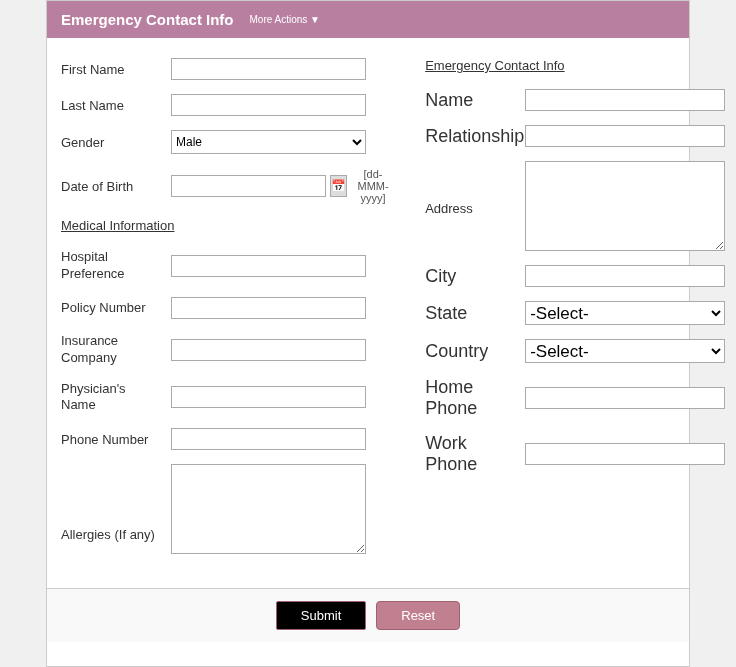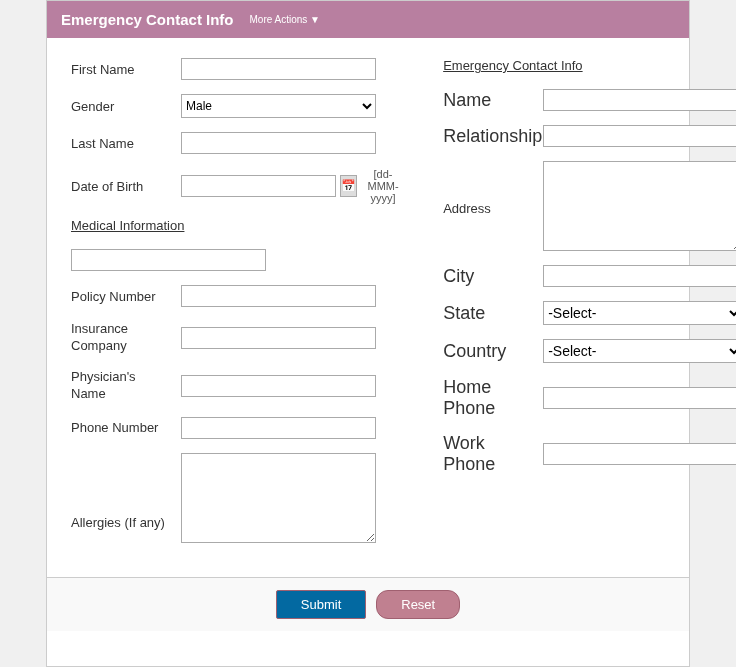--- a/index.html
+++ b/index.html
@@ -42,23 +42,23 @@
     .more-actions {
       color: #fff;
       font-size: 10px;
       cursor: pointer;
       background: none;
       border: none;
       font-family: Arial, sans-serif;
     }
 
     .form-body {
-      padding: 20px 24px;
-      display: flex;
-      gap: 12px;
+      padding: 20px 14px;
+      display: flex;
+      gap: 4px;
     }
 
     .left-col {
       flex: 1;
       padding-right: 20px;
     }
 
     .right-col {
       flex: 1;
       padding-left: 10px;
@@ -173,21 +173,21 @@
       height: 22px;
       border: 1px solid #aaa;
       padding: 2px 4px;
       font-size: 12px;
     }
 
     .right-select {
       width: 200px;
       height: 24px;
       border: 1px solid #aaa;
-      font-size: 14px;
+      font-size: 17px;
       background: #fff;
     }
 
     .right-textarea {
       width: 200px;
       height: 90px;
       border: 1px solid #aaa;
       padding: 4px;
       font-size: 12px;
       resize: vertical;
@@ -213,37 +213,37 @@
     .footer {
       border-top: 1px solid #ccc;
       padding: 12px;
       display: flex;
       justify-content: center;
       gap: 10px;
       background: #f9f9f9;
     }
 
     .btn-submit {
-      background: #0369a1;
+      background: #000000;
       color: #fff;
       border: 1px solid #a06070;
       padding: 6px 24px;
       font-size: 13px;
       cursor: pointer;
       border-radius: 2px;
     }
 
     .btn-reset {
       background: #c08090;
       color: #fff;
       border: 1px solid #a06070;
       padding: 6px 24px;
       font-size: 13px;
       cursor: pointer;
-      border-radius: 12px;
+      border-radius: 4px;
     }
 
     .medical-section {
       margin-top: 8px;
     }
   </style>
 </head>
 <body>
 
 <div class="page-container">
@@ -252,50 +252,51 @@
     <span class="header-title">Emergency Contact Info</span>
     <button class="more-actions">More Actions ▼</button>
   </div>
 
   <div class="form-body">
 
     <div class="left-col">
 
       <div class="form-row">
         <span class="label">First Name</span>
+        <input type="text" class="input-text" style="">
+      </div>
+
+      <div class="form-row">
+        <span class="label">Last Name</span>
         <input type="text" class="input-text" style="">
       </div>
 
       <div class="form-row">
         <span class="label">Gender</span>
         <select class="input-select">
           <option>Male</option>
           <option>Female</option>
           <option>Other</option>
         </select>
       </div>
 
       <div class="form-row">
-        <span class="label">Last Name</span>
-        <input type="text" class="input-text" style="">
-      </div>
-
-      <div class="form-row">
         <span class="label">Date of Birth</span>
         <div class="date-row">
           <input type="text" class="date-input" style="">
           <div class="calendar-icon">📅</div>
           <span class="date-format">[dd-MMM-yyyy]</span>
         </div>
       </div>
 
       <div class="medical-section">
         <span class="section-title">Medical Information</span>
 
         <div class="form-row">
+          <span class="label" style="line-height:1.3">Hospital Preference</span>
           <input type="text" class="input-text" style="">
         </div>
 
         <div class="form-row">
           <span class="label">Policy Number</span>
           <input type="text" class="input-text" style="">
         </div>
 
         <div class="form-row">
           <span class="label" style="line-height:1.3">Insurance Company</span>

